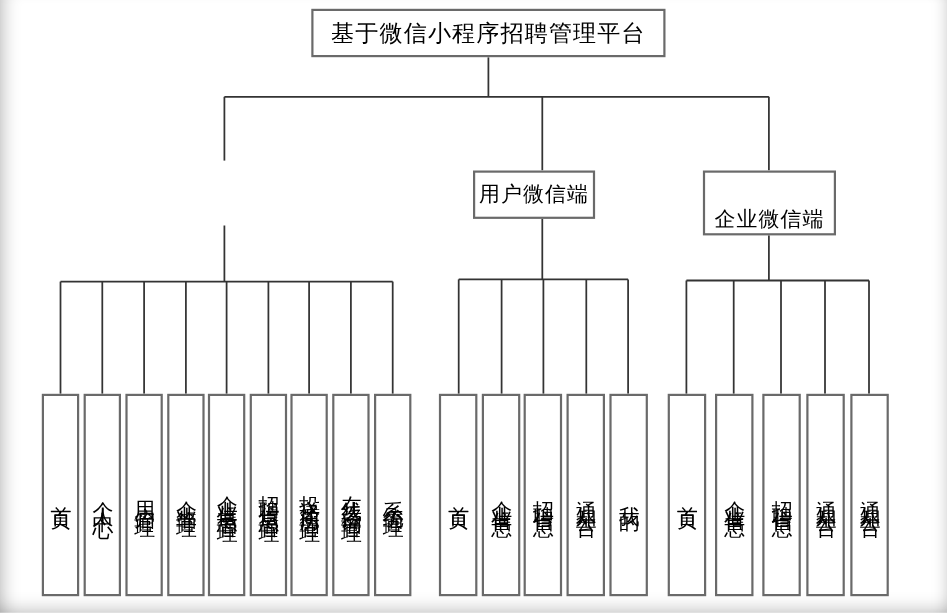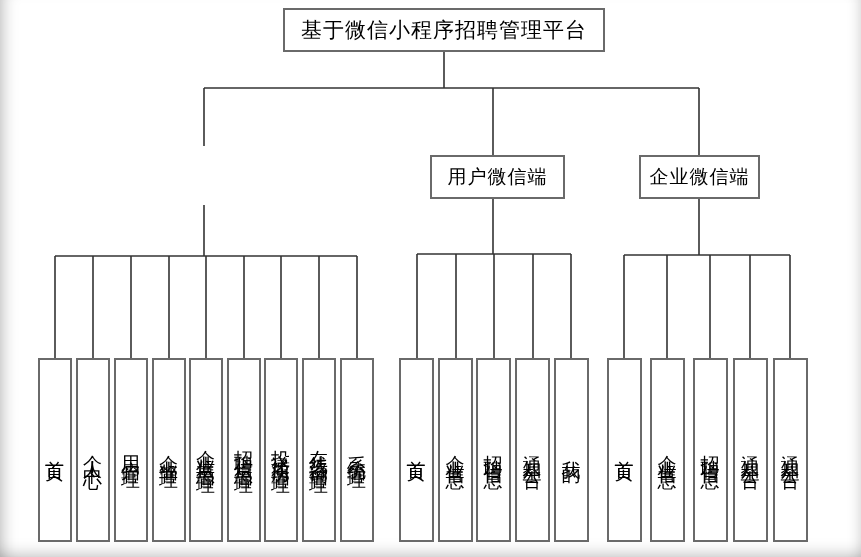--- a/index.html
+++ b/index.html
@@ -40,22 +40,22 @@
   .node-l1 {
     left: 283px; top: 8px; width: 322px; height: 44px;
     font-size: 21px;
     letter-spacing: 1px;
   }
   .node-l2 {
     font-size: 19px;
     letter-spacing: 1px;
   }
   .node-admin      { left: 124px; top: 146px; width: 161px; height: 59px; }
-  .node-user       { left: 430px; top: 155px; width: 135px; height: 44px; }
-  .node-enterprise { left: 639px; top: 155px; width: 121px; height: 44px; }
+  .node-user       { left: 430px; top: 155px; width: 111px; height: 44px; }
+  .node-enterprise { left: 639px; top: 155px; width: 121px; height: 59px; align-items: flex-end; }
   .leaf {
     top: 358px;
     height: 184px;
     width: 34px;
     writing-mode: vertical-lr;
     text-orientation: upright;
     font-size: 19px;
     letter-spacing: 5px;
     line-height: 1;
   }

